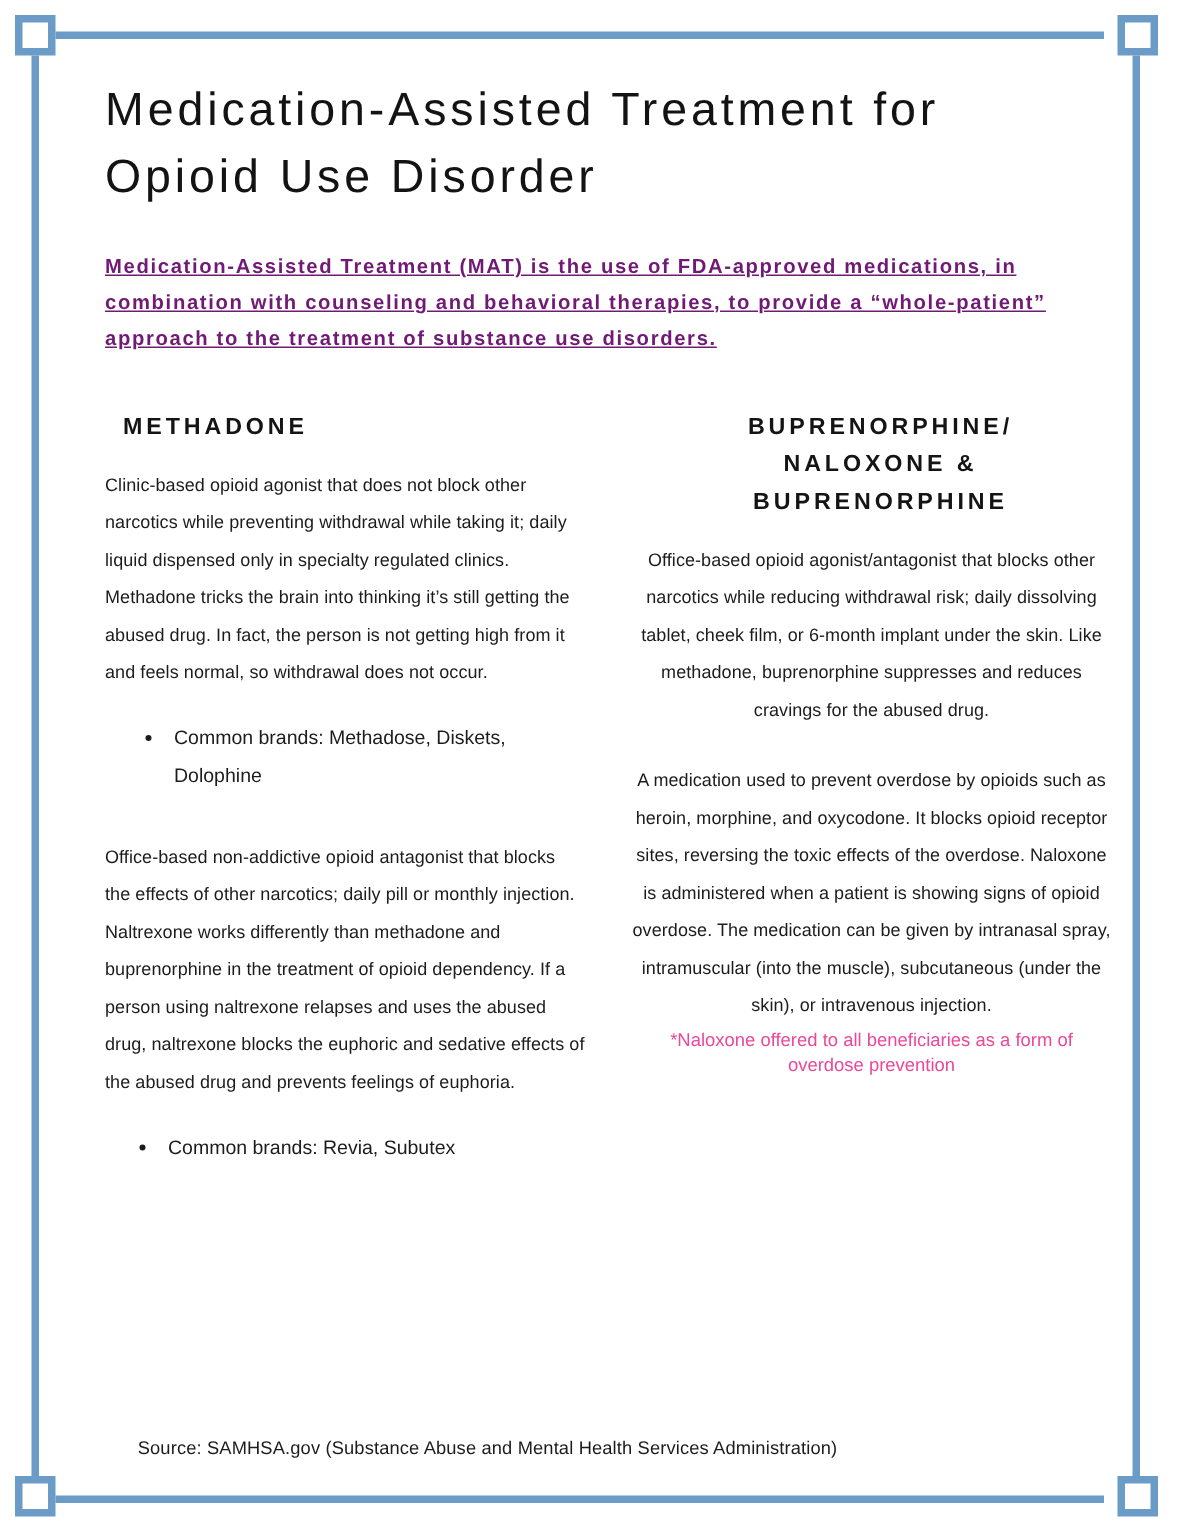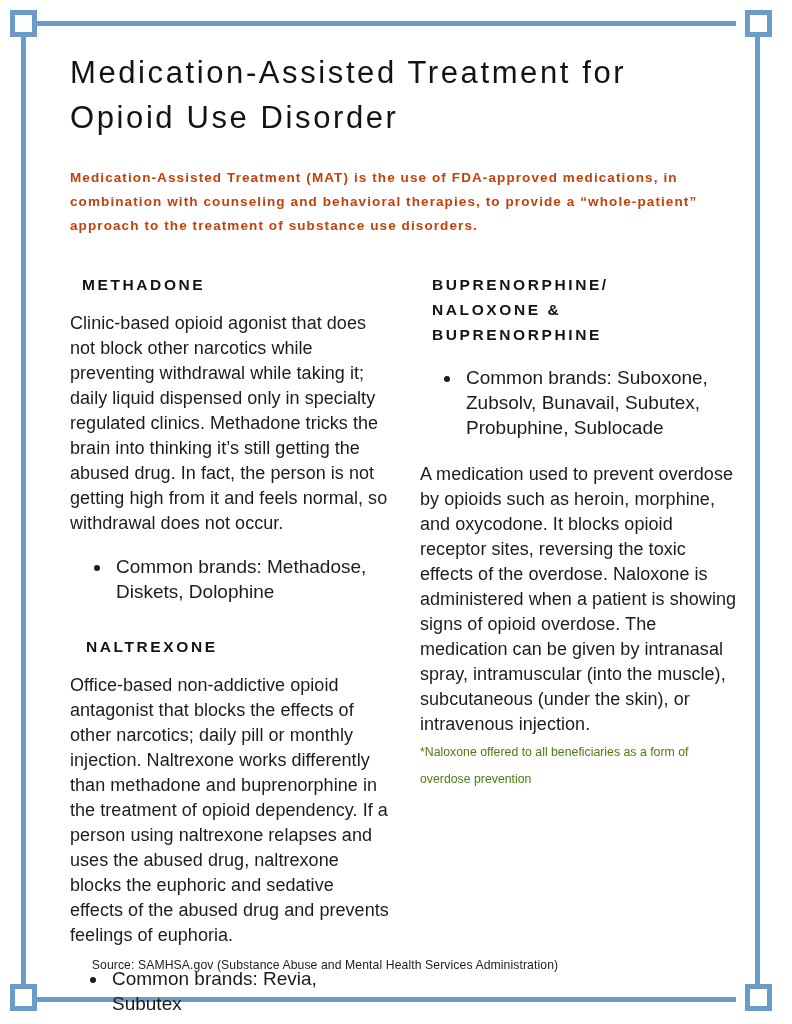--- a/index.html
+++ b/index.html
@@ -62,72 +62,73 @@
     margin: 0;
     padding-top: 2px;
     max-width: 690px;
   }
 
   .intro {
     margin: 26px 0 0 0;
     font-size: 13.5px;
     line-height: 24px;
     letter-spacing: 1.1px;
-    color: #c2410c;
+    color: #701a75;
     max-width: 682px;
     font-weight: 600;
+    text-decoration: underline;
   }
 
   
   .columns {
     display: flex;
     margin-top: 34px;
     width: 672px;
   }
   .col-left  { width: 330px; padding-right: 10px; }
-  .col-right { width: 342px; padding-left: 20px; }
+  .col-right { width: 342px; padding-left: 20px; text-align: center; }
 
   .section { margin-bottom: 4px; }
 
   .sec-head {
     font-size: 15.5px;
     font-weight: 700;
     letter-spacing: 2.6px;
     line-height: 25px;
     color: #141414;
     margin: 0 0 14px 12px;
   }
   .sec-head.indent { padding-left: 4px; }
 
   .sec-body {
     margin: 0;
-    font-size: 18px;
+    font-size: 12px;
     line-height: 25px;
     color: #1c1c1c;
     letter-spacing: 0.05px;
   }
 
   ul.brands {
     margin: 18px 0 0 0;
     padding-left: 42px;
     list-style: disc;
   }
   ul.brands li {
-    font-size: 19px;
+    font-size: 13px;
     line-height: 25px;
     color: #1c1c1c;
     padding-left: 4px;
   }
   ul.brands.tight { padding-left: 38px; }
 
   .footnote {
     margin: 2px 0 0 0;
     font-size: 12.3px;
-    line-height: 27px;
-    color: #4d7c0f;
+    line-height: 17px;
+    color: #ec4899;
   }
 
   .source {
     position: absolute;
     left: 0;
     top: 958px;
     width: 628px;
     text-align: center;
     padding-left: 22px;
     font-size: 12.2px;
@@ -167,40 +168,37 @@
         <h2 class="sec-head">METHADONE</h2>
         <p class="sec-body">Clinic-based opioid agonist that does not block other narcotics while preventing withdrawal while taking it; daily liquid dispensed only in specialty regulated clinics. Methadone tricks the brain into thinking it’s still getting the abused drug. In fact, the person is not getting high from it and feels normal, so withdrawal does not occur.</p>
         <ul class="brands">
           <li>Common brands: Methadose, Diskets, Dolophine</li>
         </ul>
       </div>
 
       <div class="gap-left"></div>
 
       <div class="section">
-        <h2 class="sec-head indent">NALTREXONE</h2>
         <p class="sec-body">Office-based non-addictive opioid antagonist that blocks the effects of other narcotics; daily pill or monthly injection. Naltrexone works differently than methadone and buprenorphine in the treatment of opioid dependency. If a person using naltrexone relapses and uses the abused drug, naltrexone blocks the euphoric and sedative effects of the abused drug and prevents feelings of euphoria.</p>
         <ul class="brands tight">
           <li>Common brands: Revia, Subutex</li>
         </ul>
       </div>
 
     </div>
 
     <div class="col-right">
 
       <div class="section">
         <h2 class="sec-head">
           <span>BUPRENORPHINE/</span><br>
           <span>NALOXONE &amp;</span><br>
           <span>BUPRENORPHINE</span>
         </h2>
-        <ul class="brands">
-          <li>Common brands: Suboxone, Zubsolv, Bunavail, Subutex, Probuphine, Sublocade</li>
-        </ul>
+        <p class="sec-body">Office-based opioid agonist/antagonist that blocks other narcotics while reducing withdrawal risk; daily dissolving tablet, cheek film, or 6-month implant under the skin. Like methadone, buprenorphine suppresses and reduces cravings for the abused drug.</p>
       </div>
 
       <div class="gap-right"></div>
 
       <div class="section">
         <p class="sec-body">A medication used to prevent overdose by opioids such as heroin, morphine, and oxycodone. It blocks opioid receptor sites, reversing the toxic effects of the overdose. Naloxone is administered when a patient is showing signs of opioid overdose. The medication can be given by intranasal spray, intramuscular (into the muscle), subcutaneous (under the skin), or intravenous injection.</p>
         <p class="footnote">*Naloxone offered to all beneficiaries as a form of overdose prevention</p>
       </div>
 
     </div>

